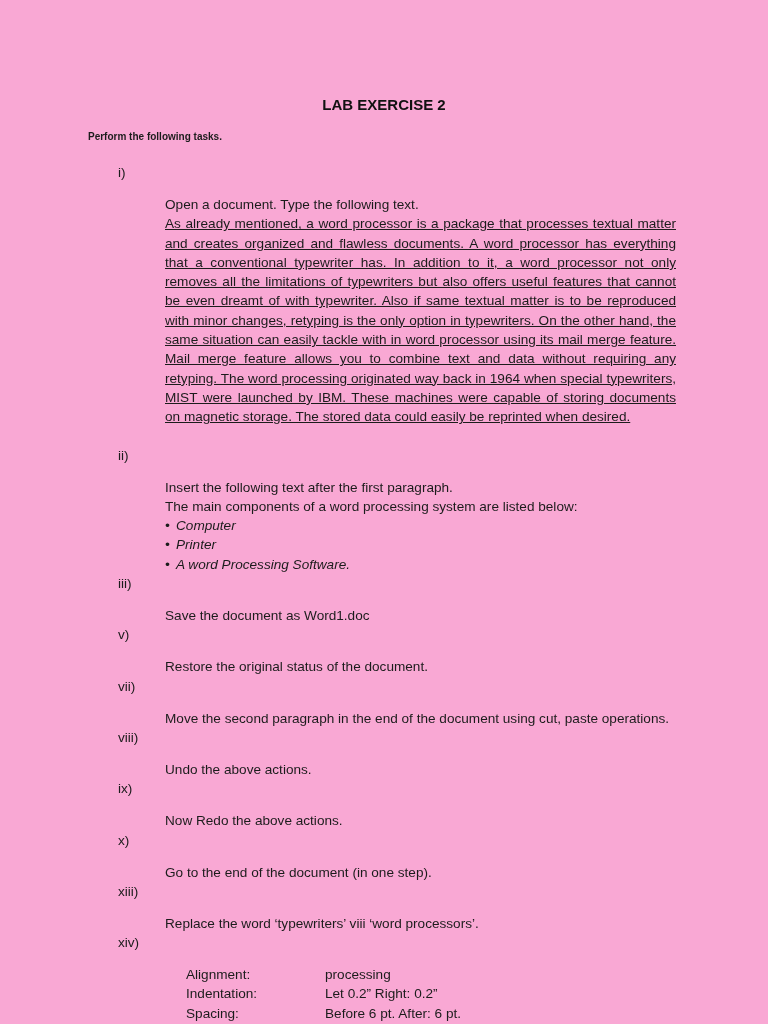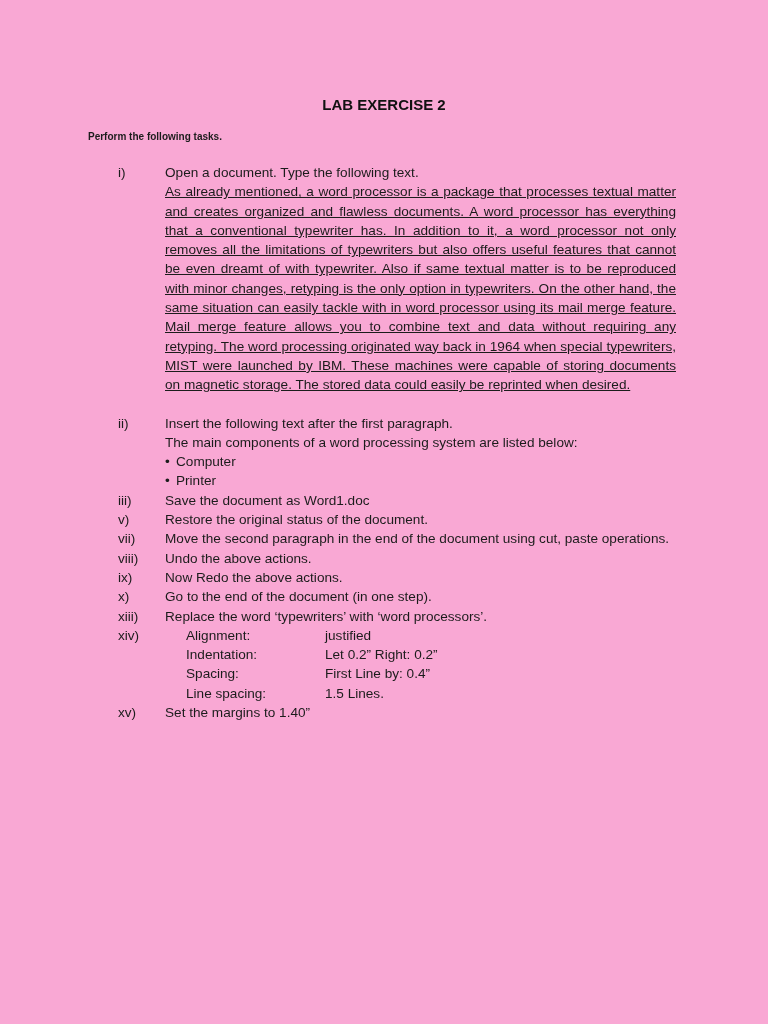--- a/index.html
+++ b/index.html
@@ -30,24 +30,24 @@
   .tasks { margin:17px 0 0 118px; width:558px; }
   .task {
     display:flex;
     font-size:13.6px;
     line-height:19.3px;
   }
   .task .marker {
     flex:0 0 47px;
     display:inline-block;
   }
-  .task .content { flex:1 1 auto; width:511px; }
+  .task .content { flex:1 1 auto; width:511px;margin-top:32px; }
   .task .para { text-align:justify;text-decoration:underline; }
   .task.gap-after { margin-bottom:19px; }
-  .bullet { display:flex; }
+  .bullet { display:flex;font-style:italic; }
   .bullet::before { content:"\2022"; display:inline-block; width:11px; }
   .opt-row { display:flex; padding-left:21px;align-items:flex-end; }
   .opt-row .opt-label { flex:0 0 139px; }
   .opt-row .opt-value { flex:1 1 auto; }
 </style>
 </head>
 <body>
 
 <div class="page">
 
@@ -68,20 +68,23 @@
     <div class="task">
       <span class="marker">ii)</span>
       <div class="content">
         <div>Insert the following text after the first paragraph.</div>
         <div>The main components of a word processing system are listed below:</div>
         <div class="bullet">
             <span>Computer</span>
           </div>
         <div class="bullet">
             <span>Printer</span>
+          </div>
+        <div class="bullet">
+            <span>A word Processing Software.</span>
           </div>
       </div>
     </div>
 
     <div class="task">
       <span class="marker">iii)</span>
       <div class="content">
           <div>Save the document as Word1.doc</div>
         </div>
     </div>
@@ -121,34 +124,38 @@
       <div class="content">
           <div>Go to the end of the document (in one step).</div>
         </div>
     </div>
 
 
 
     <div class="task">
       <span class="marker">xiii)</span>
       <div class="content">
-          <div>Replace the word ‘typewriters’ with ‘word processors’.</div>
+          <div>Replace the word ‘typewriters’ viii ‘word processors’.</div>
         </div>
     </div>
 
     <div class="task">
       <span class="marker">xiv)</span>
       <div class="content">
         <div class="opt-row">
           <span class="opt-label">Alignment:</span>
-          <span class="opt-value">justified</span>
+          <span class="opt-value">processing</span>
         </div>
         <div class="opt-row">
           <span class="opt-label">Indentation:</span>
           <span class="opt-value">Let 0.2” Right: 0.2”</span>
+        </div>
+        <div class="opt-row">
+          <span class="opt-label">Spacing:</span>
+          <span class="opt-value">Before 6 pt. After: 6 pt.</span>
         </div>
         <div class="opt-row">
           <span class="opt-label">Spacing:</span>
           <span class="opt-value">First Line by: 0.4”</span>
         </div>
         <div class="opt-row">
           <span class="opt-label">Line spacing:</span>
           <span class="opt-value">1.5 Lines.</span>
         </div>
       </div>

